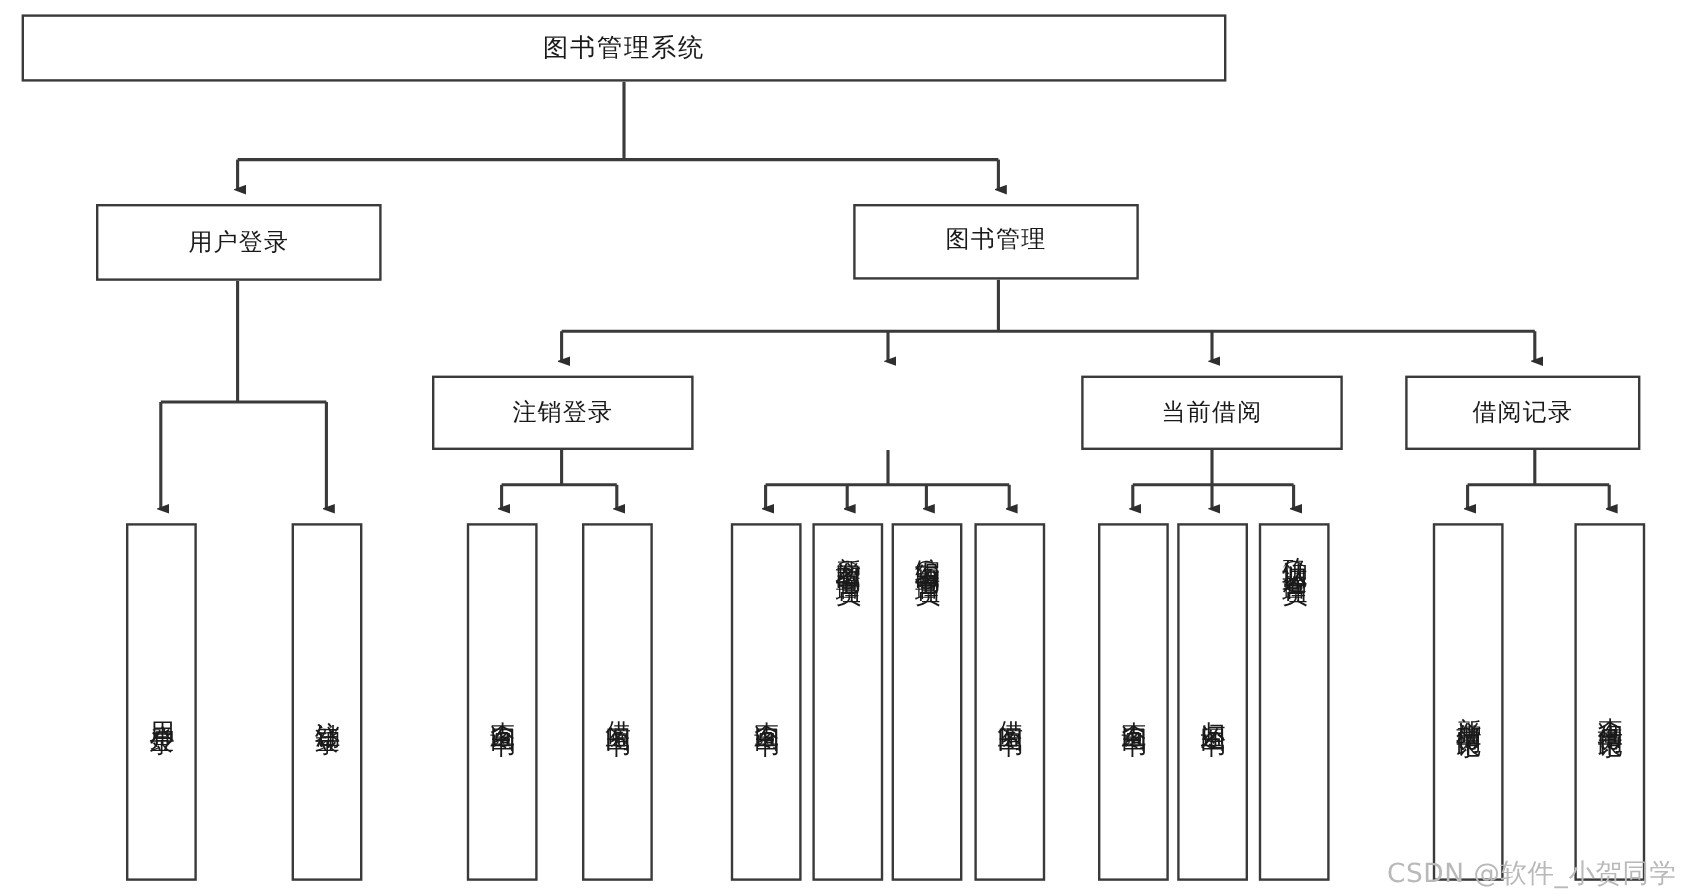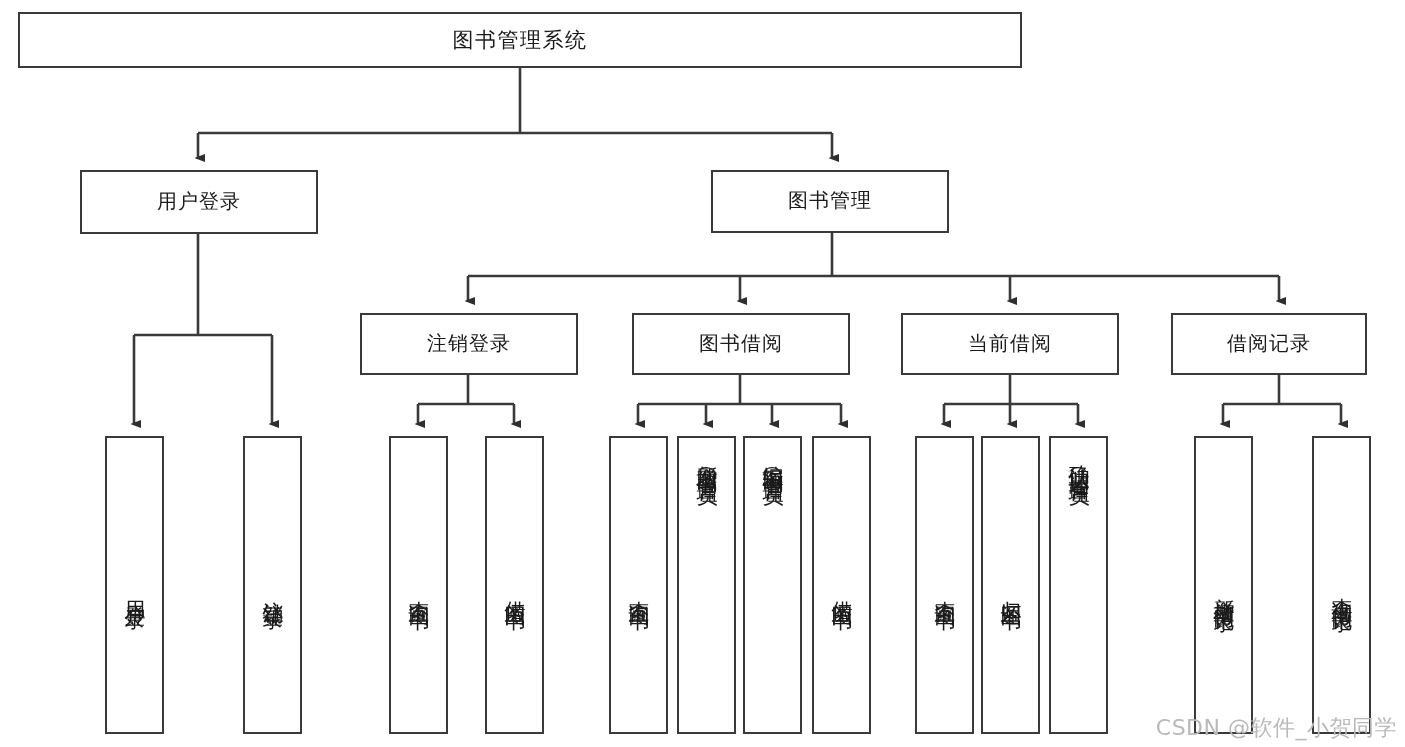--- a/index.html
+++ b/index.html
@@ -115,23 +115,20 @@
   <div class="node h-node" style="left:80px;top:170px;width:238px;height:64px;">
     <span class="lbl">用户登录</span>
   </div>
   <div class="node h-node" style="left:711px;top:170px;width:238px;height:63px;font-family:Liberation Mono, monospace;">
     <span class="lbl">图书管理</span>
   </div>
 
   <div class="node h-node" style="left:360px;top:313px;width:218px;height:62px;">
     <span class="lbl">注销登录</span>
   </div>
-  <div class="node h-node" style="left:632px;top:313px;width:218px;height:62px;">
-    <span class="lbl">图书借阅</span>
-  </div>
   <div class="node h-node" style="left:901px;top:313px;width:218px;height:62px;">
     <span class="lbl">当前借阅</span>
   </div>
   <div class="node h-node" style="left:1171px;top:313px;width:196px;height:62px;">
     <span class="lbl">借阅记录</span>
   </div>
 
   <div class="node v-node mid" style="left:105px;top:436px;width:59px;height:298px;">
     <span class="lbl">用户登录</span>
   </div>

